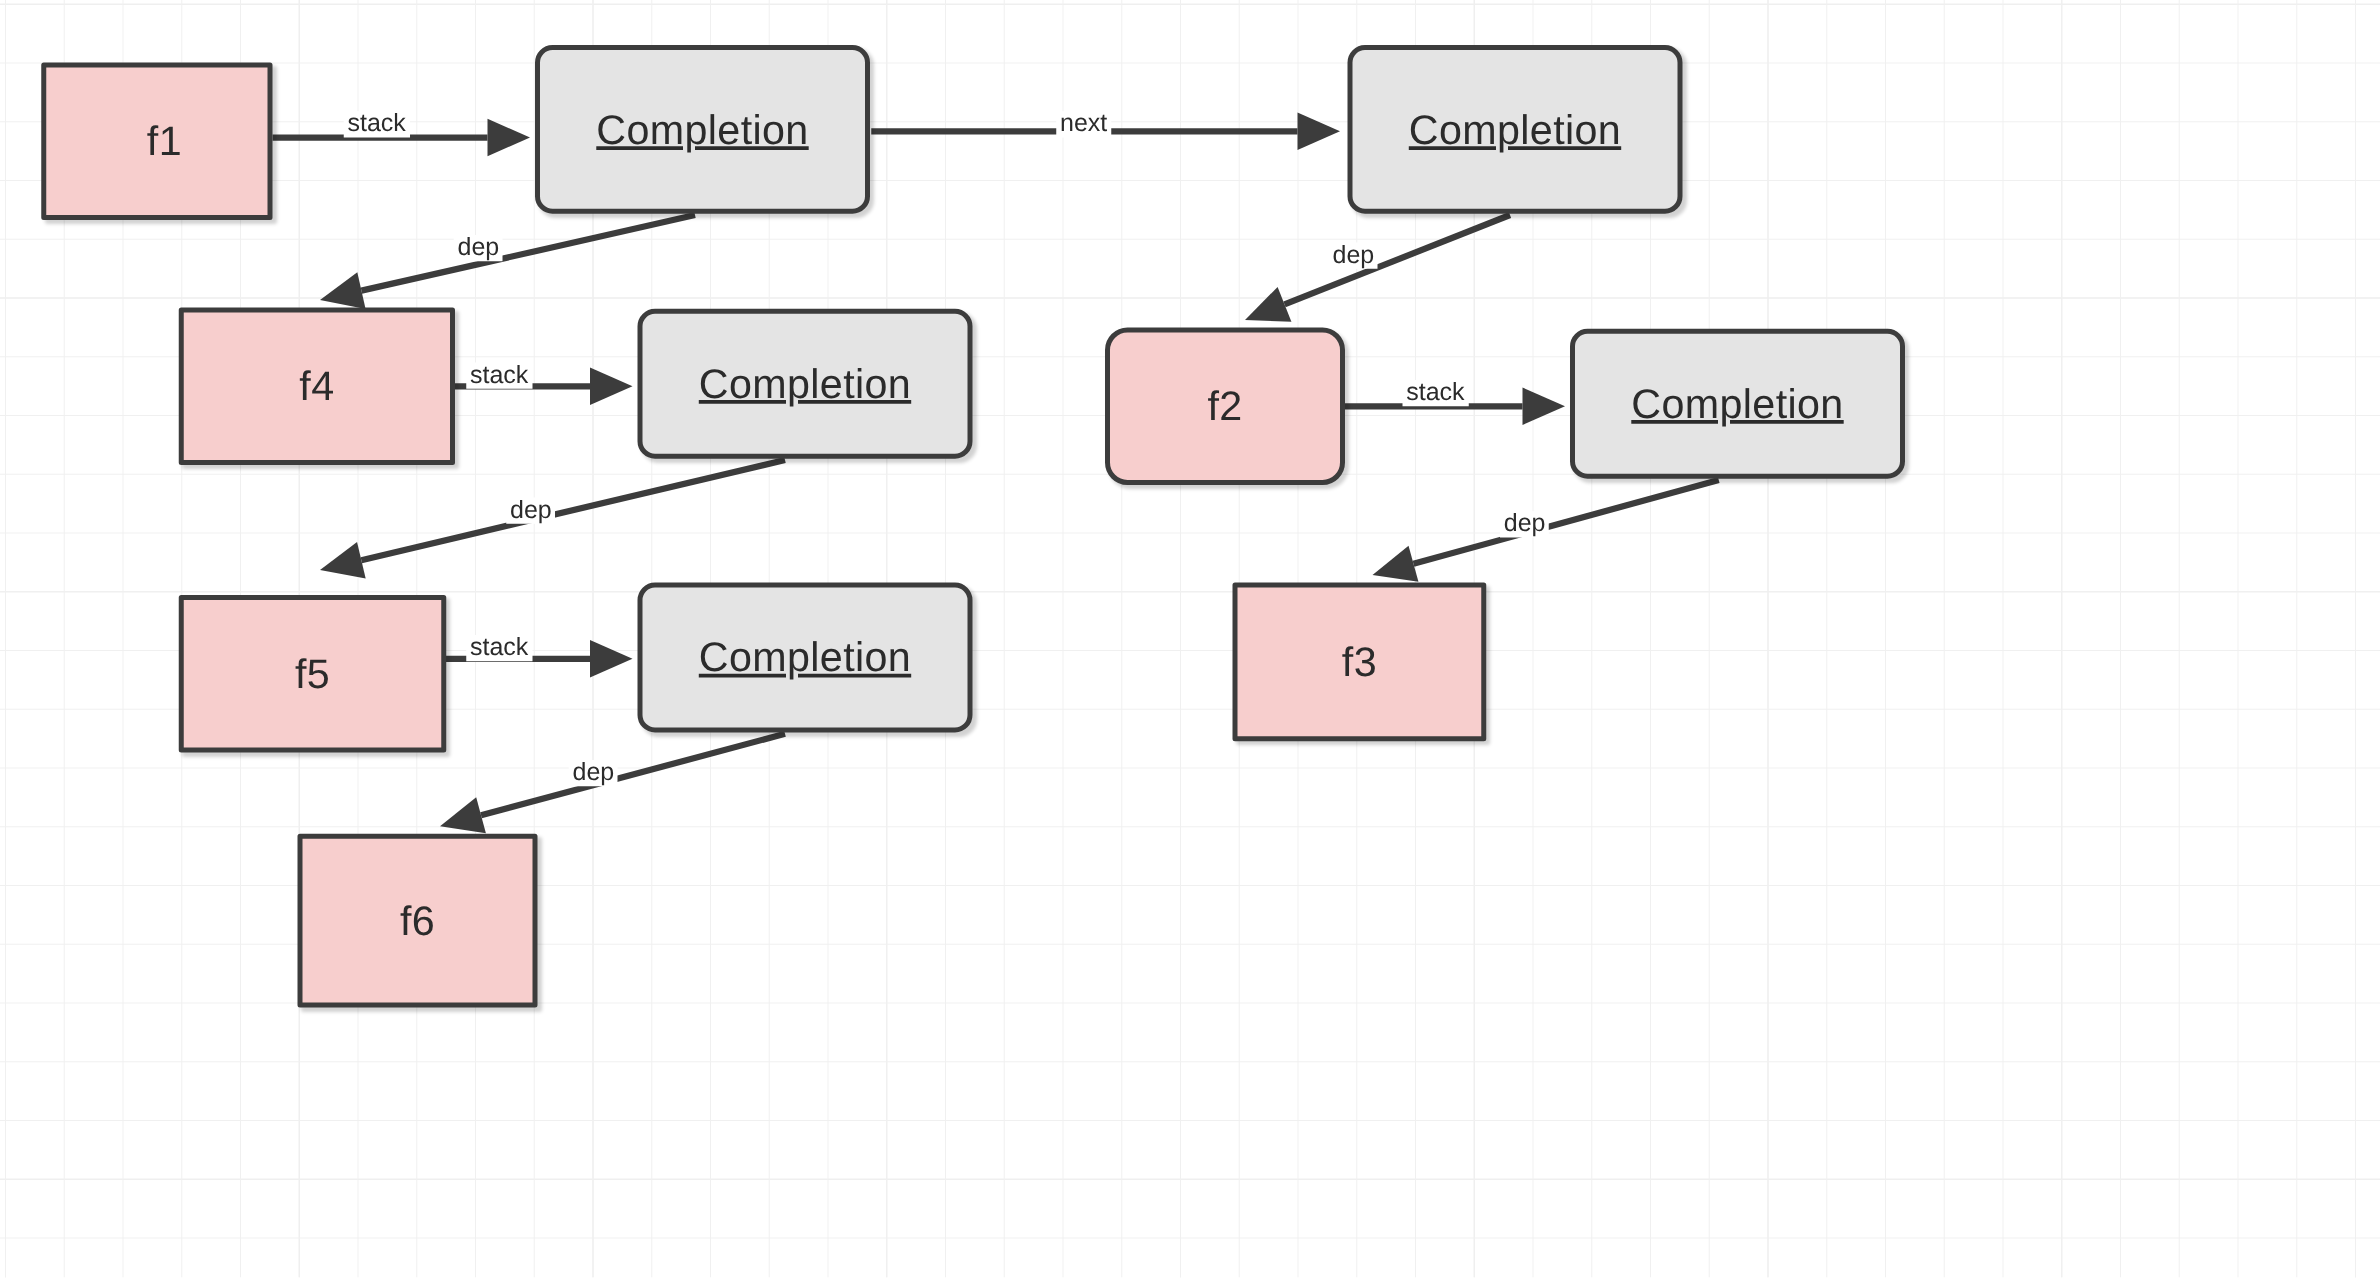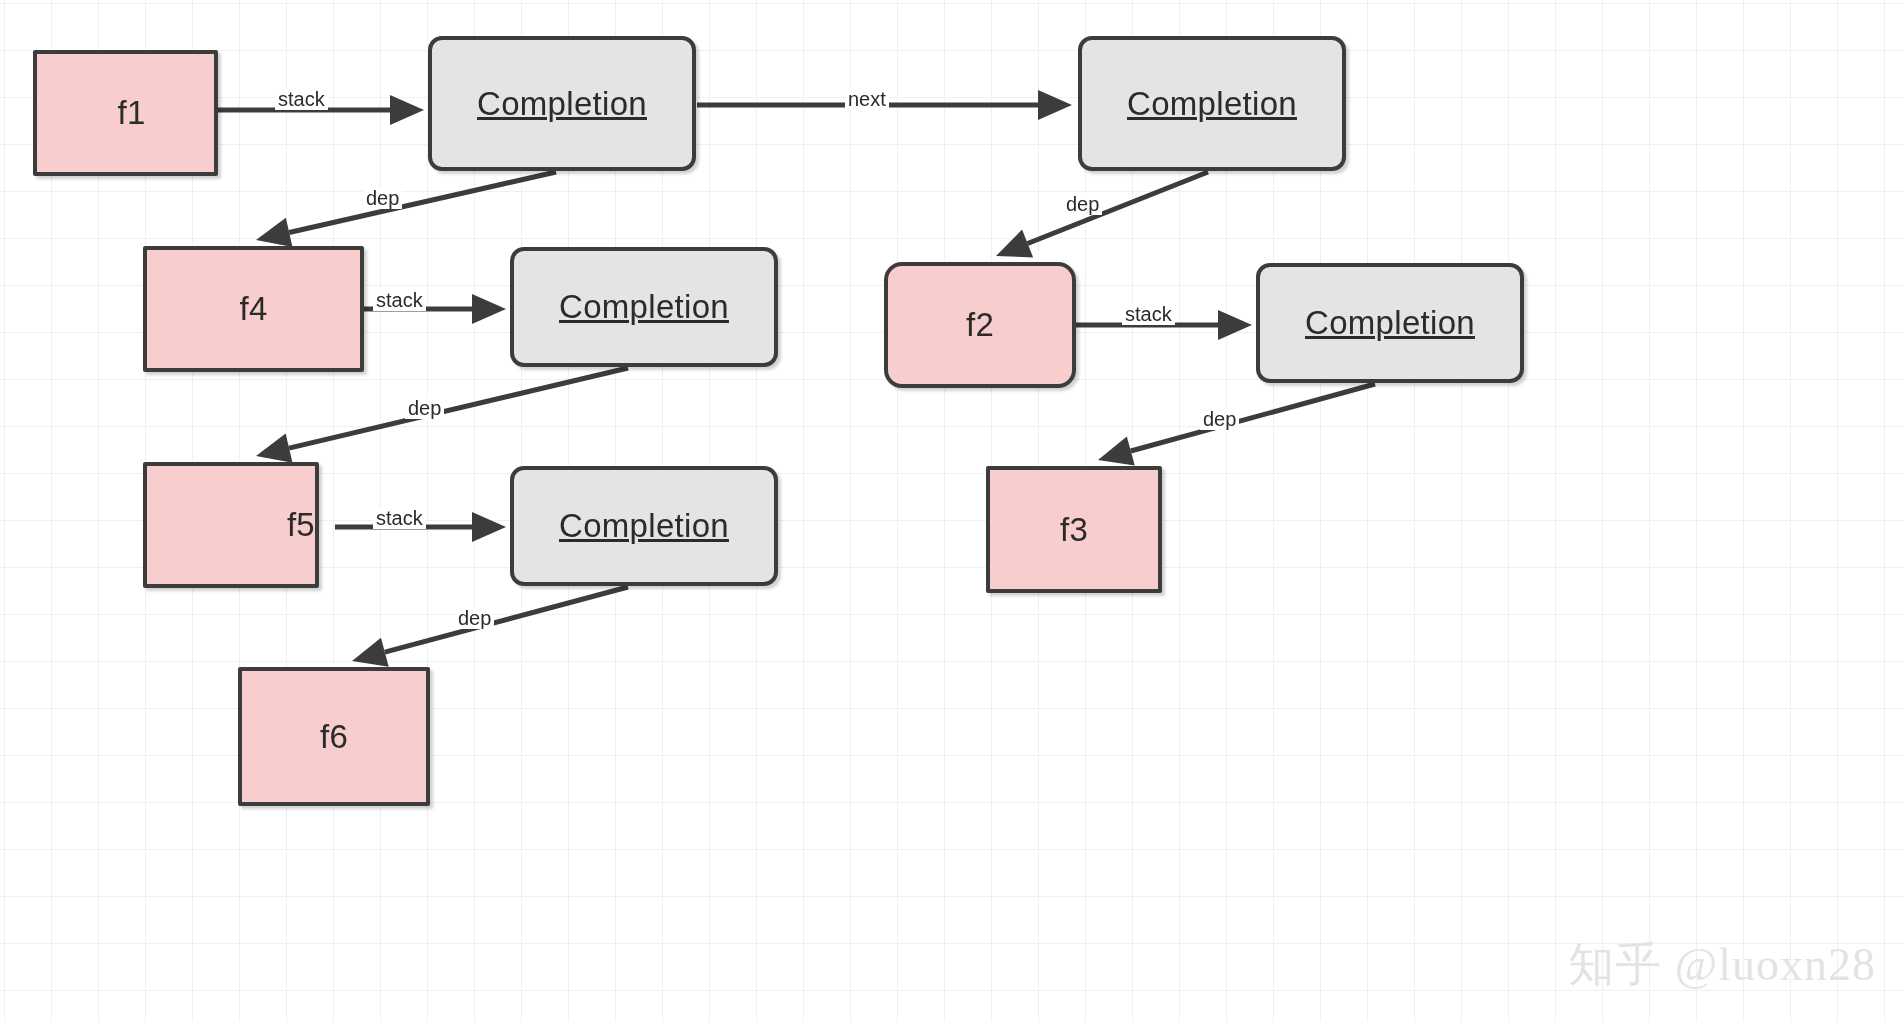--- a/index.html
+++ b/index.html
@@ -151,40 +151,39 @@
       </div>
       <div class="node completion" style="left: 510px; top: 247px; width: 268px; height: 120px;">
         <span>Completion</span>
       </div>
       <div class="node future" style="left: 884px; top: 262px; width: 192px; height: 126px; border-radius: 18px;">
         <span>f2</span>
       </div>
       <div class="node completion" style="left: 1256px; top: 263px; width: 268px; height: 120px;">
         <span>Completion</span>
       </div>
-      <div class="node future" style="left: 143px; top: 462px; width: 176px; height: 126px; justify-content: flex-end;">
+      <div class="node future" style="left: 143px; top: 476px; width: 214px; height: 126px;">
         <span>f5</span>
       </div>
       <div class="node completion" style="left: 510px; top: 466px; width: 268px; height: 120px;">
         <span>Completion</span>
       </div>
-      <div class="node future" style="left: 986px; top: 466px; width: 176px; height: 127px;">
+      <div class="node future" style="left: 986px; top: 466px; width: 203px; height: 127px;">
         <span>f3</span>
       </div>
       <div class="node future" style="left: 238px; top: 667px; width: 192px; height: 139px;">
         <span>f6</span>
       </div>
     </div>
   <div id="label-layer">
       <div class="edge-label" style="left: 275px; top: 89px;">stack</div>
       <div class="edge-label" style="left: 845px; top: 89px;">next</div>
       <div class="edge-label" style="left: 363px; top: 188px;">dep</div>
       <div class="edge-label" style="left: 1063px; top: 194px;">dep</div>
       <div class="edge-label" style="left: 373px; top: 290px;">stack</div>
       <div class="edge-label" style="left: 405px; top: 398px;">dep</div>
       <div class="edge-label" style="left: 1122px; top: 304px;">stack</div>
       <div class="edge-label" style="left: 1200px; top: 409px;">dep</div>
       <div class="edge-label" style="left: 373px; top: 508px;">stack</div>
       <div class="edge-label" style="left: 455px; top: 608px;">dep</div>
     </div>
 
-  <div id="watermark">知乎 @luoxn28</div>
 </div>
 
 </body></html>

